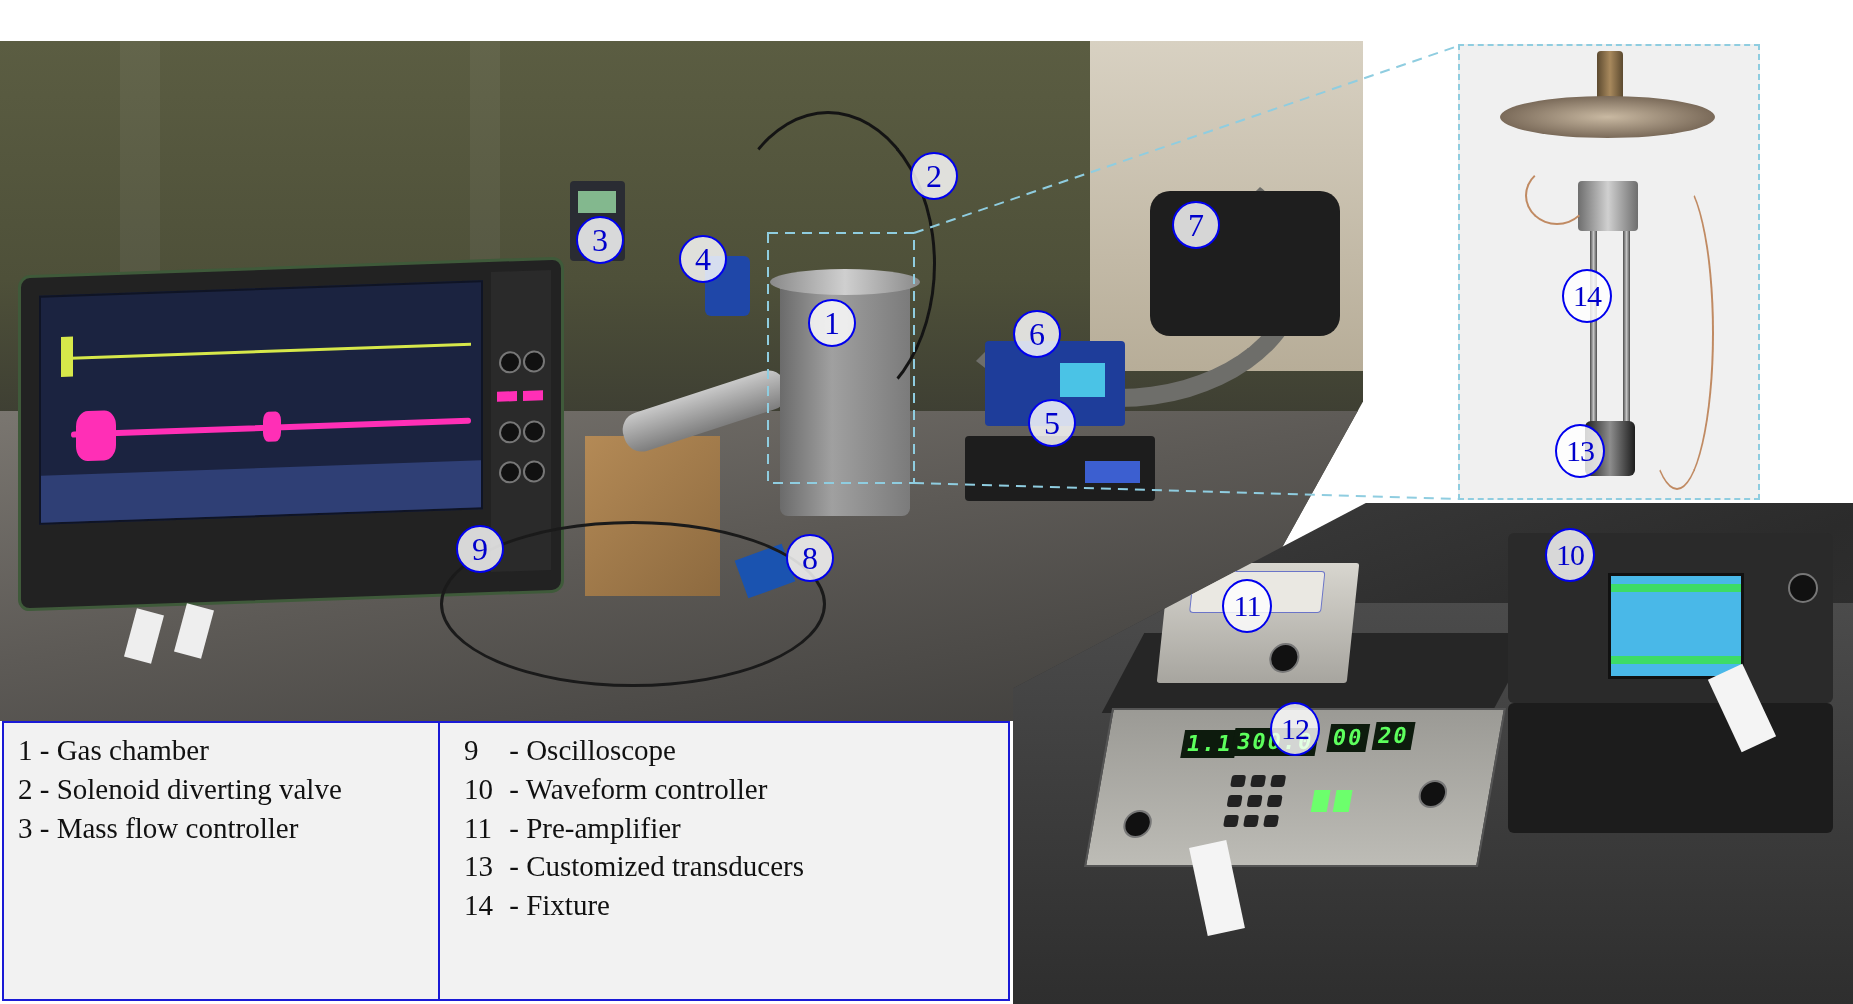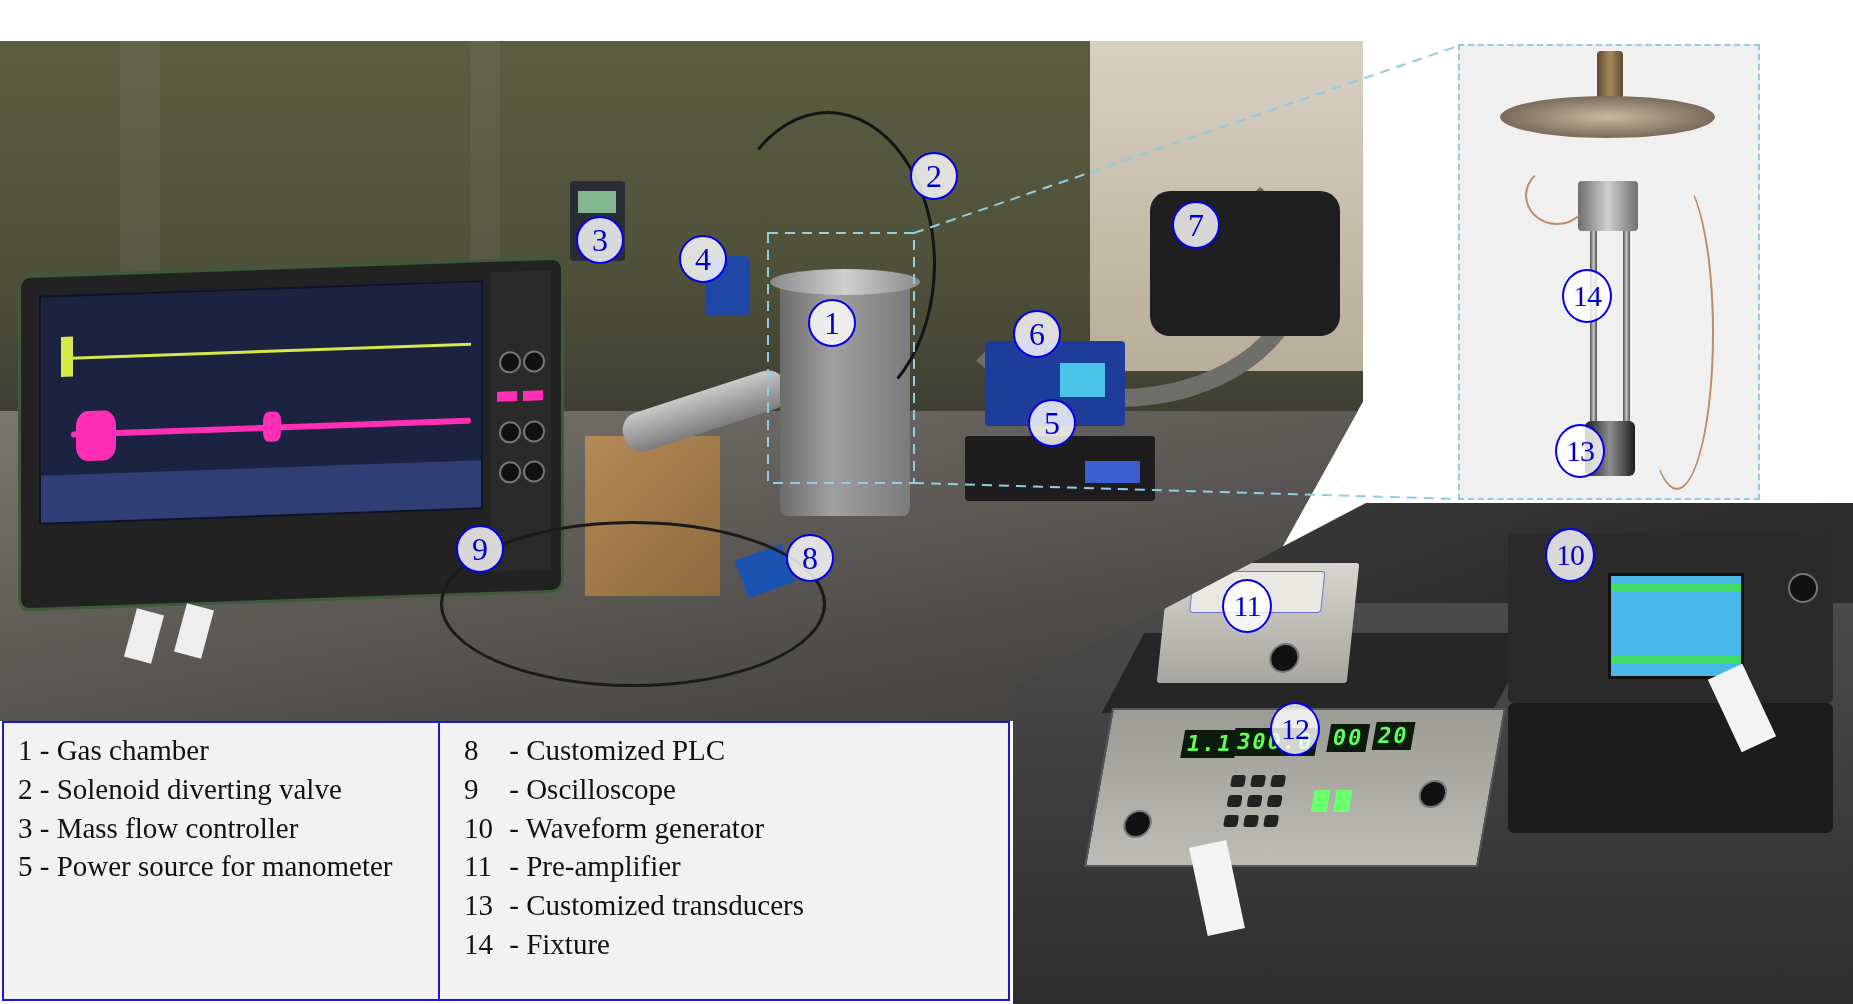--- a/index.html
+++ b/index.html
@@ -198,23 +198,21 @@
     <div class="callout two" style="left: 1295px; top: 729px;">12</div>
     <div class="callout two" style="left: 1580px; top: 451px;">13</div>
     <div class="callout two" style="left: 1587px; top: 296px;">14</div>
   </div>
 
 <div class="abs legend">
   <div class="legend-col left">
     <div class="legend-item"><span class="num">1</span><span> - </span><span>Gas chamber</span></div>
     <div class="legend-item"><span class="num">2</span><span> - </span><span>Solenoid diverting valve</span></div>
     <div class="legend-item"><span class="num">3</span><span> - </span><span>Mass flow controller</span></div>
-    <div class="legend-item"><span class="num">5</span><span> - </span><span>Power source for manometer</span></div>
   </div>
   <div class="legend-col right">
-    <div class="legend-item"><span class="num">8</span><span> - </span><span>Customized PLC</span></div>
     <div class="legend-item"><span class="num">9</span><span> - </span><span>Oscilloscope</span></div>
-    <div class="legend-item"><span class="num">10</span><span> - </span><span>Waveform generator</span></div>
+    <div class="legend-item"><span class="num">10</span><span> - </span><span>Waveform controller</span></div>
     <div class="legend-item"><span class="num">11</span><span> - </span><span>Pre-amplifier</span></div>
     <div class="legend-item"><span class="num">13</span><span> - </span><span>Customized transducers</span></div>
     <div class="legend-item"><span class="num">14</span><span> - </span><span>Fixture</span></div>
   </div>
 </div>
 
 </body></html>

